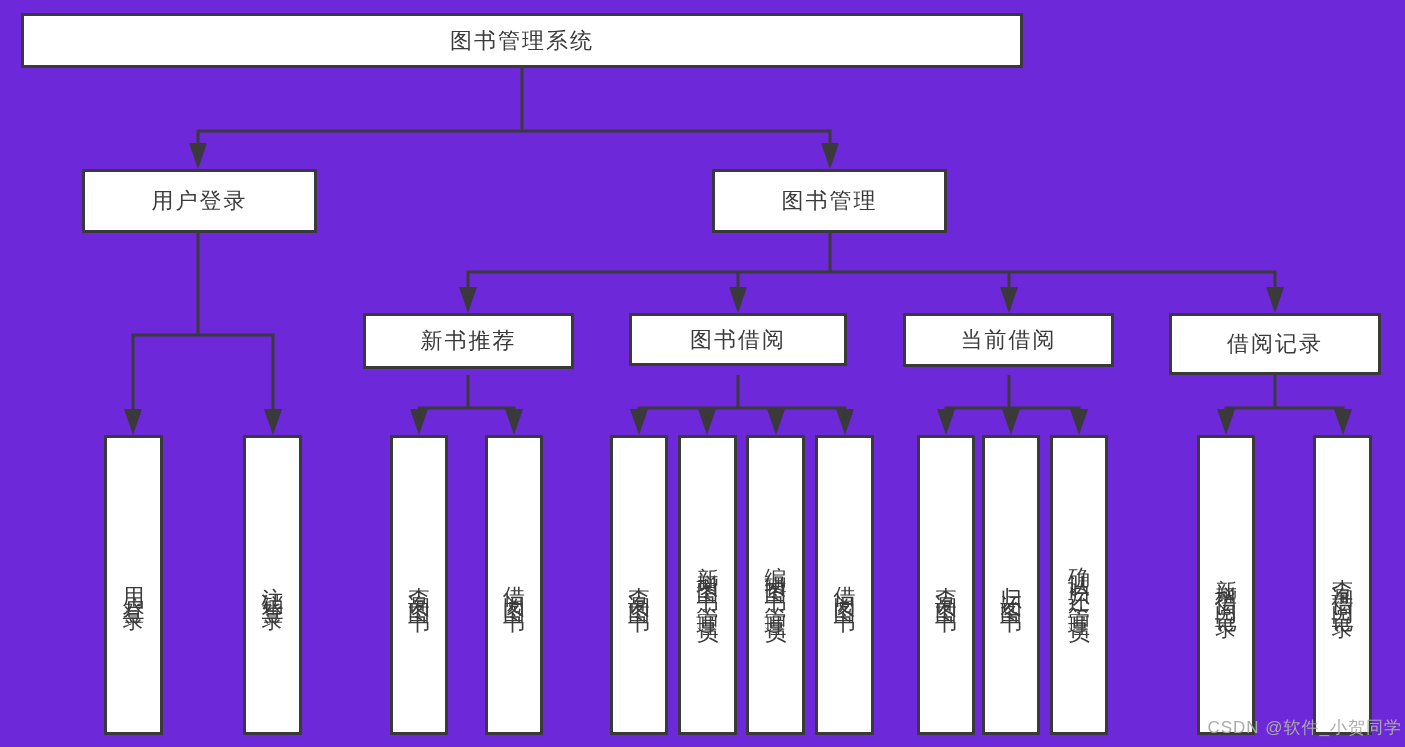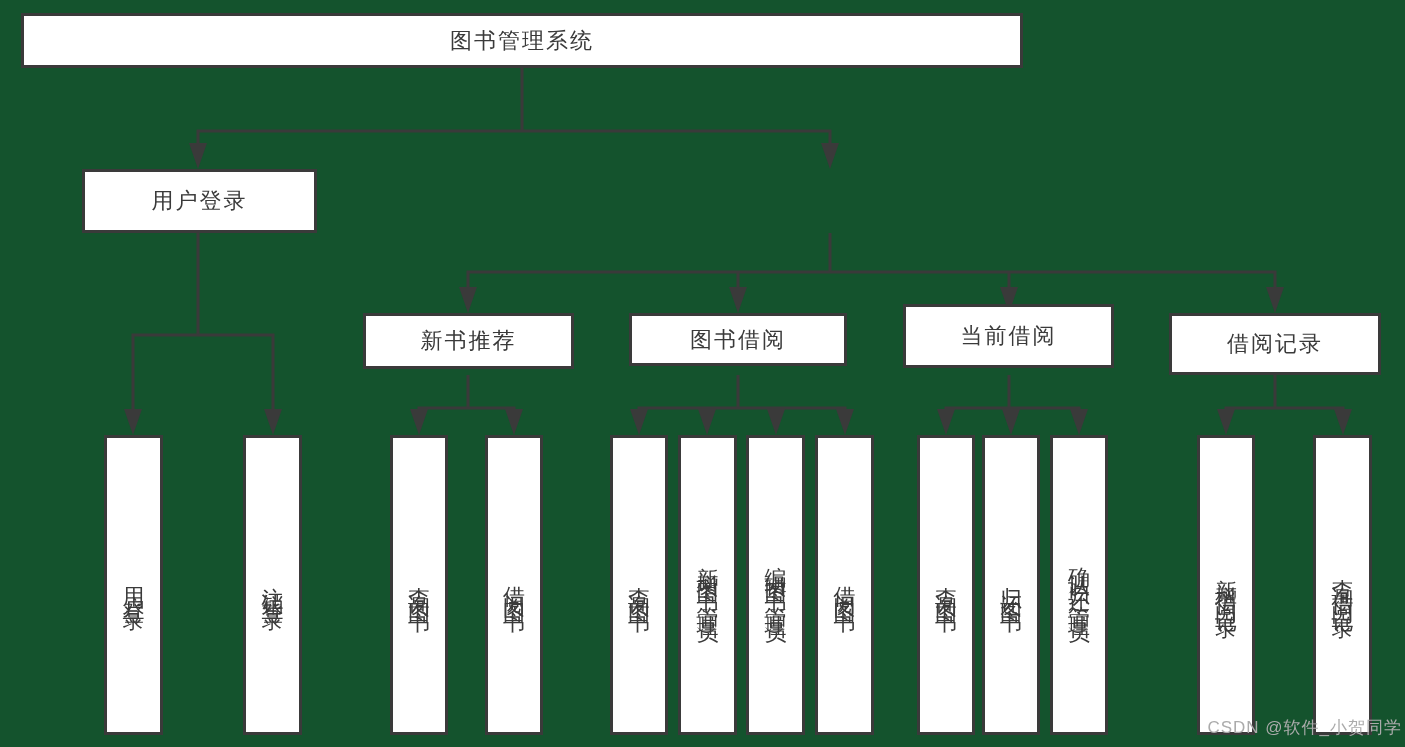--- a/index.html
+++ b/index.html
@@ -8,21 +8,21 @@
     background: #ffffff;
     width: 1405px;
     height: 747px;
     overflow: hidden;
     font-family: "Liberation Sans", sans-serif;
   }
   .stage {
     position: relative;
     width: 1405px;
     height: 747px;
-    background: #14532d;
+    background: #6d28d9;
   }
   svg.connectors {
     position: absolute;
     left: 0;
     top: 0;
     z-index: 1;
   }
   .box {
     position: absolute;
     z-index: 2;
@@ -117,24 +117,25 @@
       <polygon points="1070,409 1088,409 1079,435"></polygon>
 
       <polygon points="1217,409 1235,409 1226,435"></polygon>
       <polygon points="1334,409 1352,409 1343,435"></polygon>
     </g>
   </svg>
 
   <div class="box h" style="left:21px;top:13px;width:1002px;height:55px">图书管理系统</div>
 
   <div class="box h" style="left:82px;top:169px;width:235px;height:64px">用户登录</div>
+  <div class="box h" style="left:712px;top:169px;width:235px;height:64px">图书管理</div>
 
   <div class="box h" style="left:363px;top:313px;width:211px;height:56px">新书推荐</div>
   <div class="box h" style="left:629px;top:313px;width:218px;height:53px">图书借阅</div>
-  <div class="box h" style="left:903px;top:304px;width:211px;height:64px">当前借阅</div>
+  <div class="box h" style="left:903px;top:313px;width:211px;height:54px">当前借阅</div>
   <div class="box h" style="left:1169px;top:313px;width:212px;height:62px">借阅记录</div>
 
   <div class="box v" style="left:104px;top:435px;width:59px;height:300px">用户登录</div>
   <div class="box v" style="left:243px;top:435px;width:59px;height:300px">注销登录</div>
 
   <div class="box v" style="left:390px;top:435px;width:58px;height:300px">查询图书</div>
   <div class="box v" style="left:485px;top:435px;width:58px;height:300px">借阅图书</div>
 
   <div class="box v" style="left:610px;top:435px;width:58px;height:300px">查询图书</div>
   <div class="box v" style="left:678px;top:435px;width:59px;height:300px">新增图书（管理员）</div>

